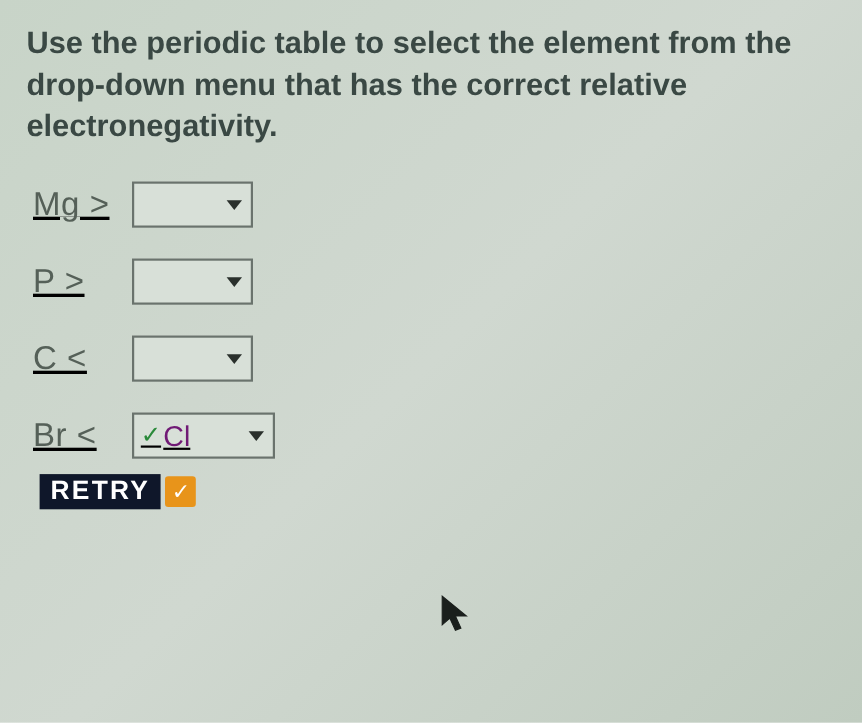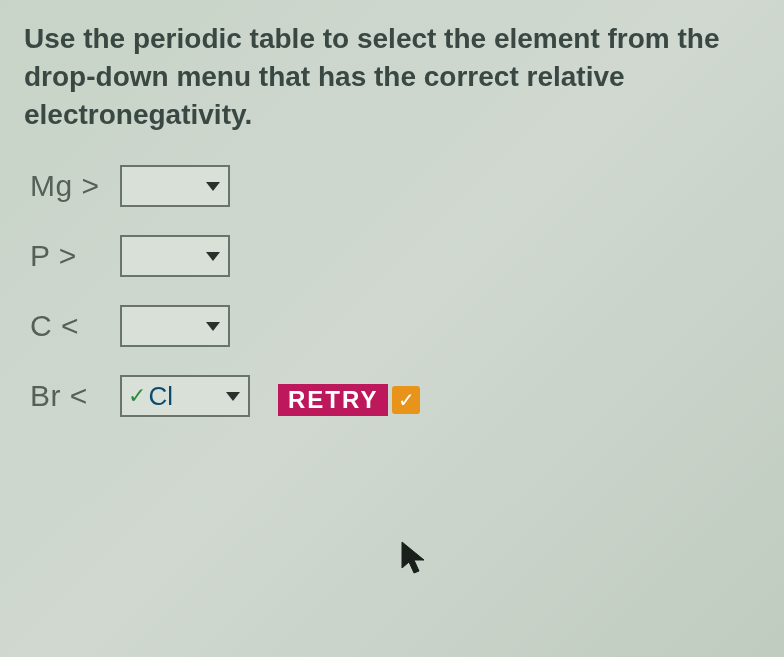--- a/index.html
+++ b/index.html
@@ -23,20 +23,21 @@
     .rows {
       display: flex;
       flex-direction: column;
       gap: 28px;
       margin-left: 6px;
     }
     .row {
       display: flex;
       align-items: center;
       gap: 10px;
+      text-decoration: underline;
     }
     .lhs {
       font-size: 30px;
       color: #556058;
       min-width: 80px;
       letter-spacing: 0.5px;
     }
     .dropdown {
       display: inline-flex;
       align-items: center;
@@ -54,40 +55,40 @@
       width: 130px;
       padding-left: 6px;
     }
     .dropdown .check {
       color: #2a8a3a;
       font-size: 22px;
       margin-right: 2px;
     }
     .dropdown .val {
       font-size: 26px;
-      color: #0c4a6e;
+      color: #701a75;
       flex: 1;
       text-align: left;
     }
     .caret {
       width: 0;
       height: 0;
       border-left: 7px solid transparent;
       border-right: 7px solid transparent;
       border-top: 9px solid #2a302c;
     }
     .retry-row {
       display: flex;
       align-items: center;
       gap: 4px;
       margin-top: 8px;
       margin-left: 6px;
     }
     .retry-btn {
-      background: #be185d;
+      background: #0f172a;
       color: #ffffff;
       font-size: 24px;
       font-weight: bold;
       letter-spacing: 2px;
       padding: 2px 10px;
       border: none;
       cursor: pointer;
       font-family: Arial, sans-serif;
     }
     .retry-check {
@@ -105,22 +106,23 @@
       position: absolute;
       left: 400px;
       top: 540px;
       width: 0;
       height: 0;
       pointer-events: none;
     }
     .cursor svg { display: block; }
     .br-wrap {
       display: flex;
-      flex-direction: row;
-      gap: 22px;
+      flex-direction: column;
+      gap: 6px;
+      justify-content: space-between;
     }
   </style>
 </head>
 <body>
 
 <div class="prompt">Use the periodic table to select the element from the drop-down menu that has the correct relative electronegativity.</div>
 
 <div class="rows">
 
   <div class="row">

